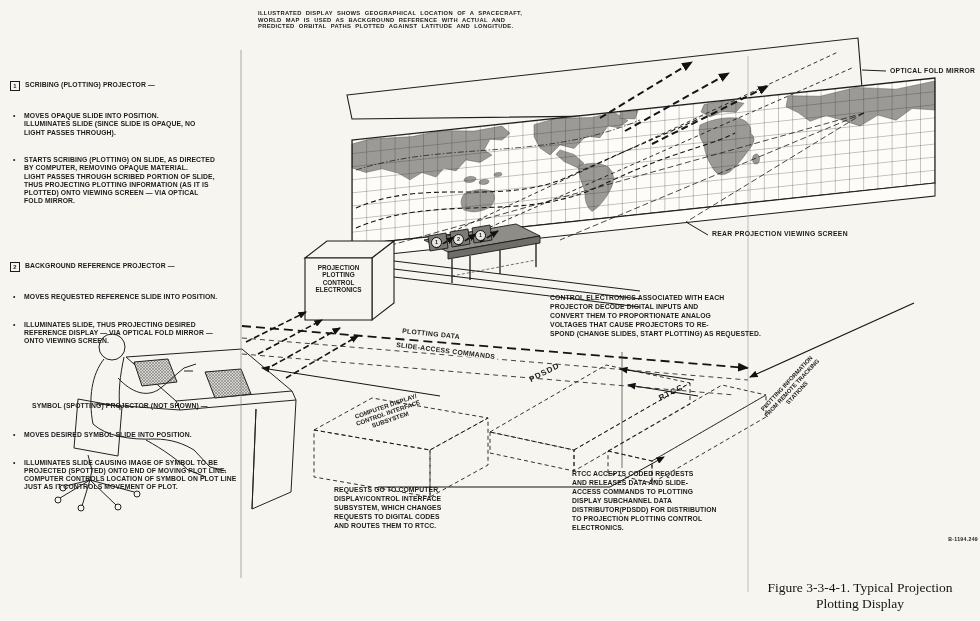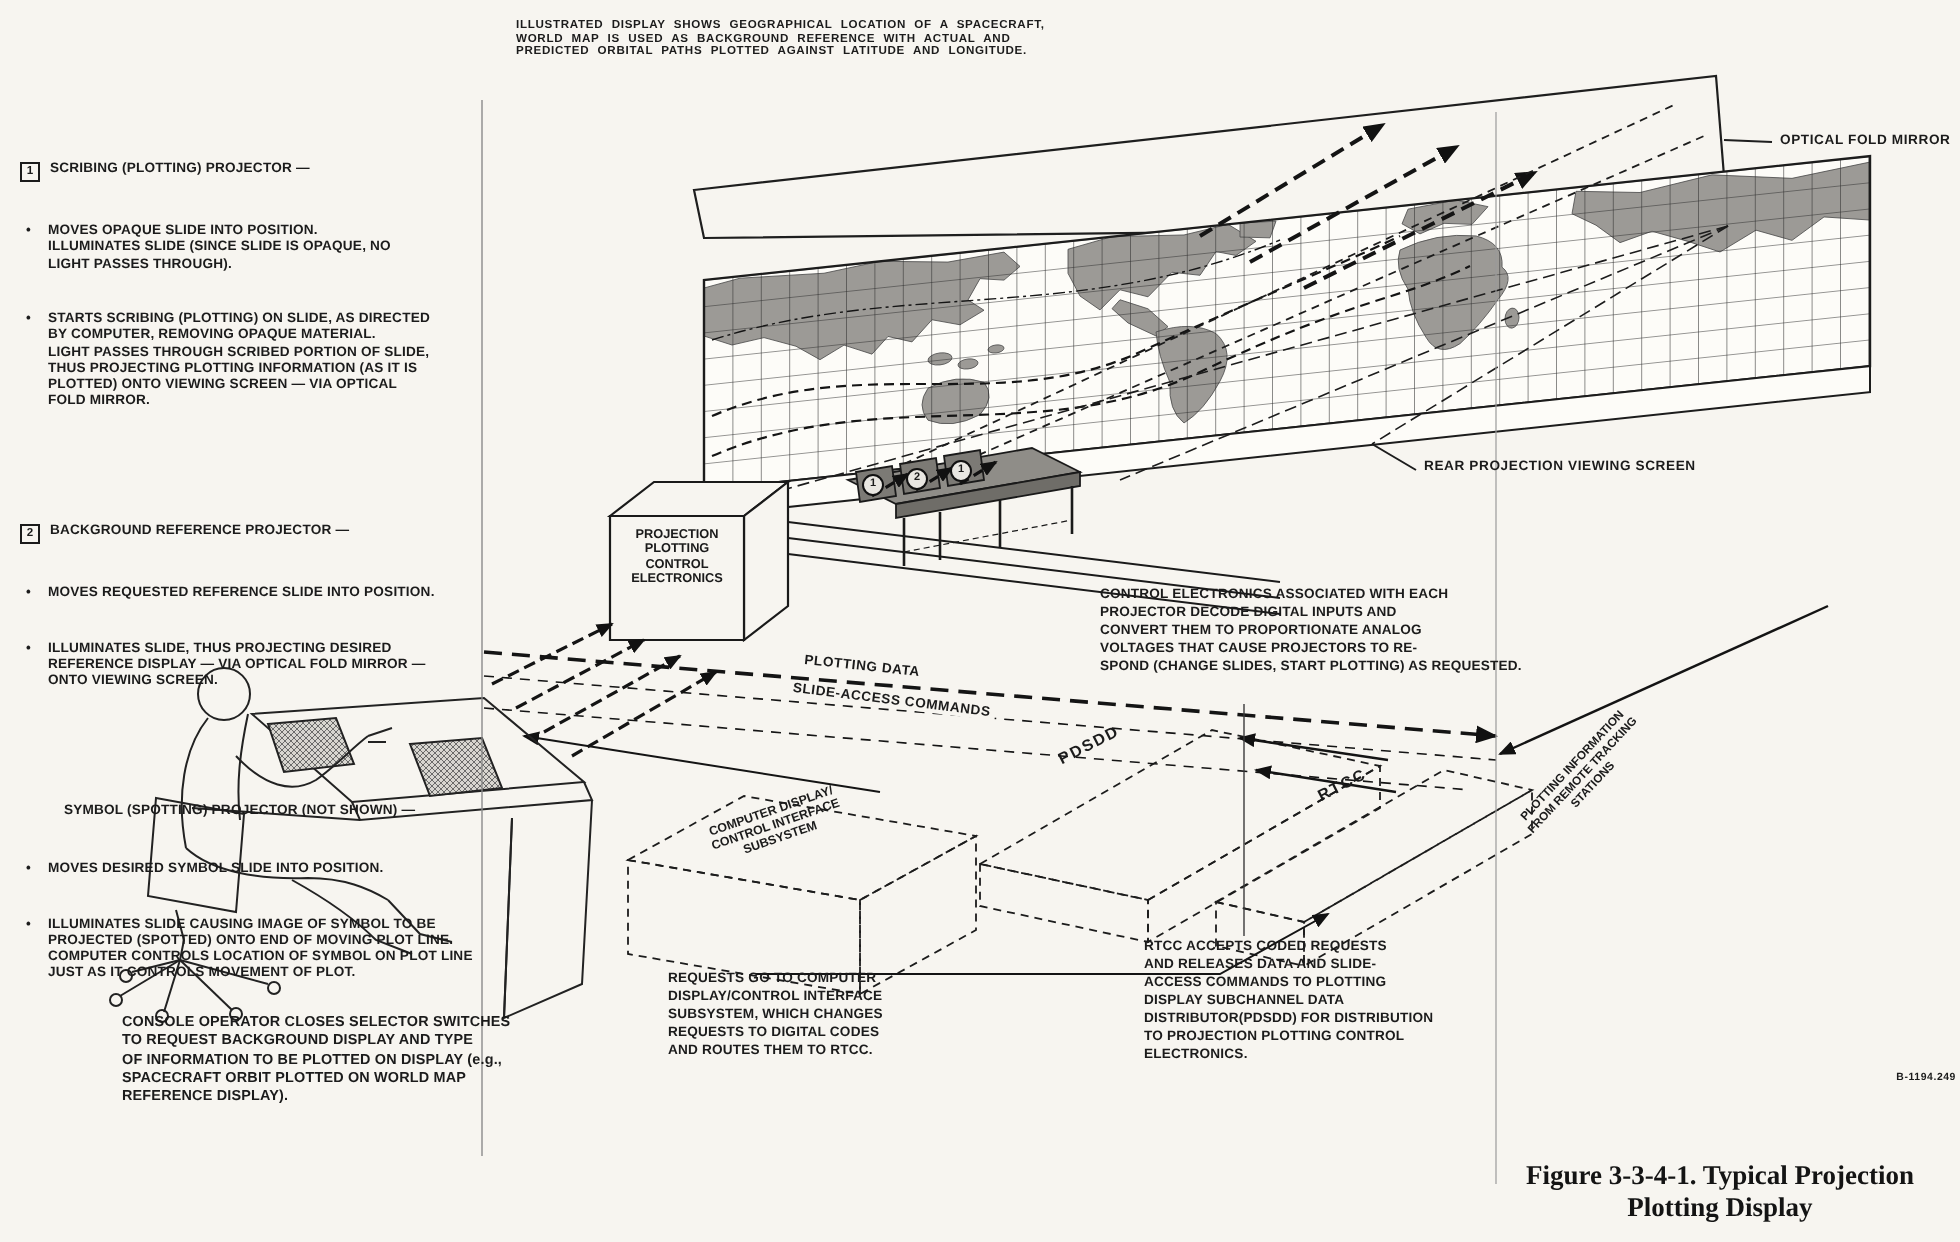--- a/index.html
+++ b/index.html
@@ -19,21 +19,21 @@
   .sec-head.noMark{padding-left:22px;}
   .bullet{position:relative;padding-left:12px;margin:3px 0 0 2px;white-space:pre;}
   .bullet::before{content:"\2022";position:absolute;left:1px;top:0;}
   .ann{font-size:6.8px;line-height:9px;letter-spacing:.1px;}
   .lbl{font-size:6.8px;letter-spacing:.3px;}
   .boxlbl{font-size:6.4px;line-height:7.4px;text-align:center;}
   .rot{transform-origin:center center;text-align:center;}
   .onLine{background:#f7f5f0;padding:0 2px;}
   .unit{position:absolute;width:9px;height:9px;border:1px solid #111;border-radius:50%;
         background:#e9e7e2;font-size:5.5px;line-height:8.5px;text-align:center;font-weight:bold;}
-  .figcap{font-family:"Liberation Serif",serif;font-weight:bold;font-size:13.5px;
+  .figcap{font-family:"Liberation Serif",serif;font-weight:normal;font-size:13.5px;
           line-height:16px;text-align:center;white-space:pre;color:#141414;}
   .ref{font-size:5.2px;letter-spacing:.3px;font-weight:bold;}
 </style>
 </head>
 <body>
 
 <div id="canvas">
 
 <svg id="scene" width="980" height="621" viewBox="0 0 980 621">
   <defs>
@@ -285,24 +285,19 @@
 AND ROUTES THEM TO RTCC.</div>
 
 <div class="txt ann" style="left:572px;top:469px;width:210px;">RTCC ACCEPTS CODED REQUESTS
 AND RELEASES DATA AND SLIDE-
 ACCESS COMMANDS TO PLOTTING
 DISPLAY SUBCHANNEL DATA
 DISTRIBUTOR(PDSDD) FOR DISTRIBUTION
 TO PROJECTION PLOTTING CONTROL
 ELECTRONICS.</div>
 
-<div class="txt ann" style="left:61px;top:506px;width:252px;font-size:7.2px;line-height:9.3px;">CONSOLE OPERATOR CLOSES SELECTOR SWITCHES
-TO REQUEST BACKGROUND DISPLAY AND TYPE
-OF INFORMATION TO BE PLOTTED ON DISPLAY (e.g.,
-SPACECRAFT ORBIT PLOTTED ON WORLD MAP
-REFERENCE DISPLAY).</div>
 
 <div class="txt ref" style="left:920px;top:536px;width:58px;text-align:right;">B-1194.249</div>
 
 <div class="figcap" style="position:absolute;left:740px;top:580px;width:240px;">Figure 3-3-4-1. Typical Projection
 Plotting Display</div>
 
 </div>
 
 </body></html>

